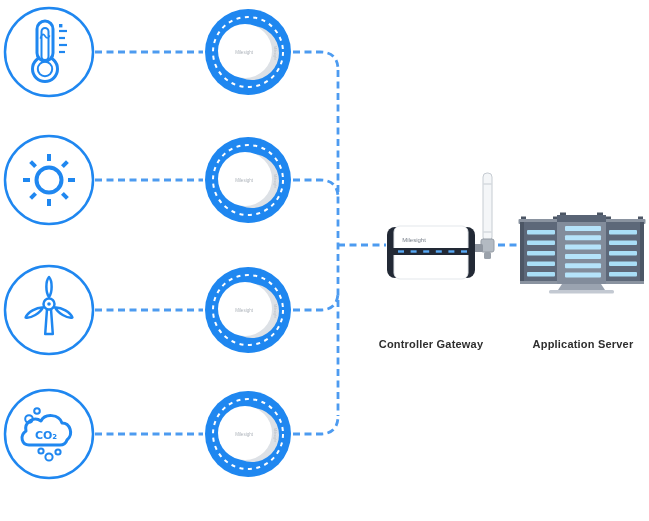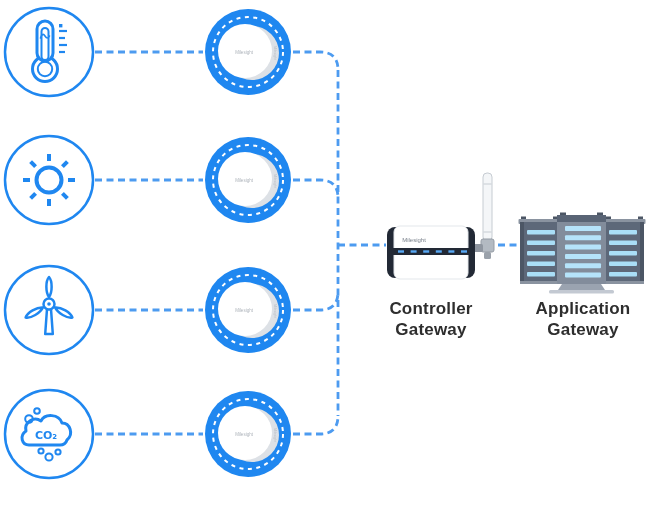--- a/index.html
+++ b/index.html
@@ -7,26 +7,27 @@
     position:relative;
     width:649px;height:521px;
     background:#ffffff;
     overflow:hidden;
     font-family:"Liberation Sans", sans-serif;
   }
   .stage svg{position:absolute;left:0;top:0;}
   .label{
     position:absolute;
     font-family:"Liberation Sans", sans-serif;
-    font-size:17px;
+    font-size:11px;
     font-weight:600;
     color:#2e2e2e;
     text-align:center;
     line-height:21px;
     letter-spacing:0.2px;
+    margin-top:36px;
   }
   .lbl-sensor{left:8px;top:493px;width:82px;}
   .lbl-agent{left:163px;top:493px;width:170px;}
   .lbl-controller{left:376px;top:298px;width:110px;}
   .lbl-appserver{left:527px;top:298px;width:112px;}
 </style>
 </head>
 <body>
 
 <div class="stage">
@@ -221,15 +222,15 @@
         <rect x="565" y="272.5" width="36" height="5" rx="1"></rect>
       </g>
       <path d="M 562 284 L 601 284 L 605 290 L 558 290 Z" fill="#9aa3b0"></path>
       <rect x="549" y="290" width="65" height="3.5" rx="1.5" fill="#c3c9d2"></rect>
     </g>
   </g>
 
 </svg>
 
 <div class="label lbl-controller">Controller Gateway</div>
-<div class="label lbl-appserver">Application Gateway</div>
+<div class="label lbl-appserver">Application Server</div>
 
 </div>
 
 </body></html>

